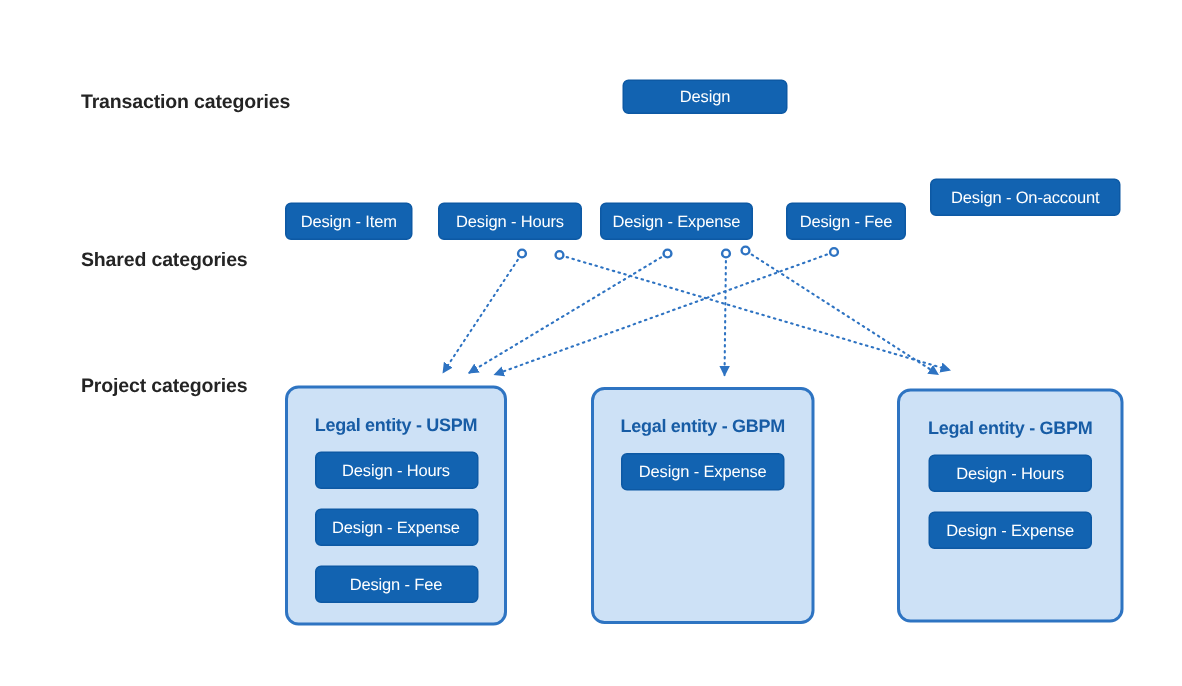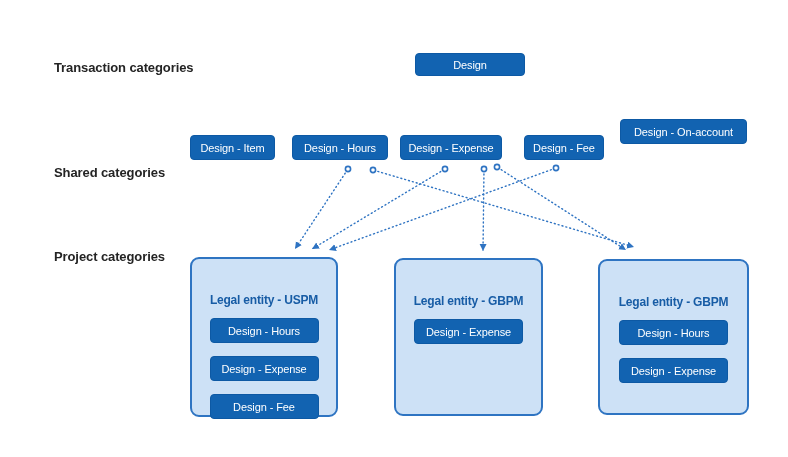--- a/index.html
+++ b/index.html
@@ -14,21 +14,21 @@
   .chip{
     display:flex;align-items:center;justify-content:center;
     background:var(--chip-fill,#1263b1);border:1px solid var(--chip-border,#0d59a4);
     border-radius:4px;color:var(--chip-text,#fff);font-size:11px;
     box-sizing:border-box;white-space:nowrap;letter-spacing:-0.1px;
   }
   .chip.abs{position:absolute;}
   .group{
     position:absolute;background:var(--group-fill,#cde1f6);
     border:2px solid var(--group-border,#2e74c2);border-radius:9px;
-    box-sizing:border-box;padding-top:34px;text-align:center;
+    box-sizing:border-box;padding-top:17px;text-align:center;
   }
   .group-title{
     font-size:12px;font-weight:600;color:var(--group-title,#175ca5);
     letter-spacing:-0.2px;margin:0 0 11px 0;white-space:nowrap;
   }
   .group-chip{width:109px;height:25px;margin:0 auto 13px auto;}
   #connector-layer{position:absolute;left:0;top:0;pointer-events:none;}
 </style>
 </head>
 <body>

